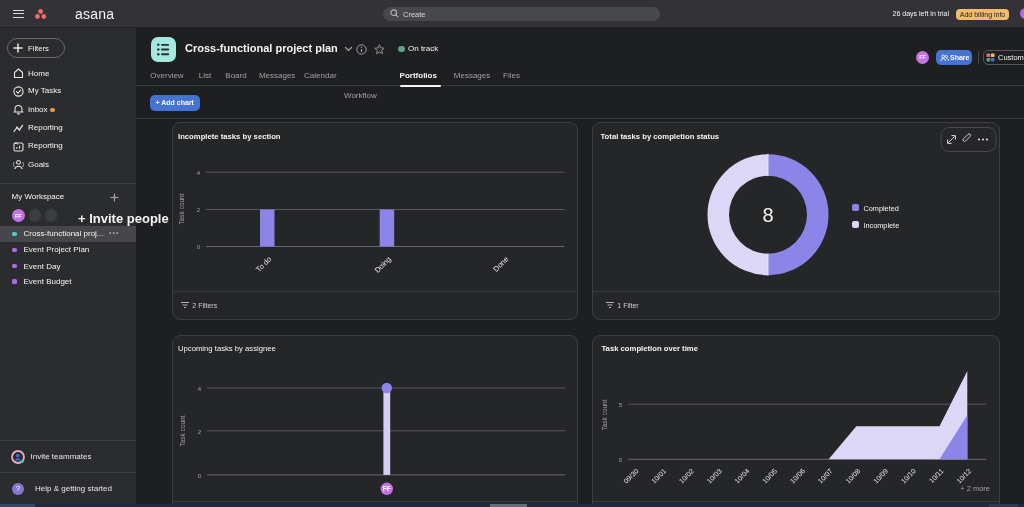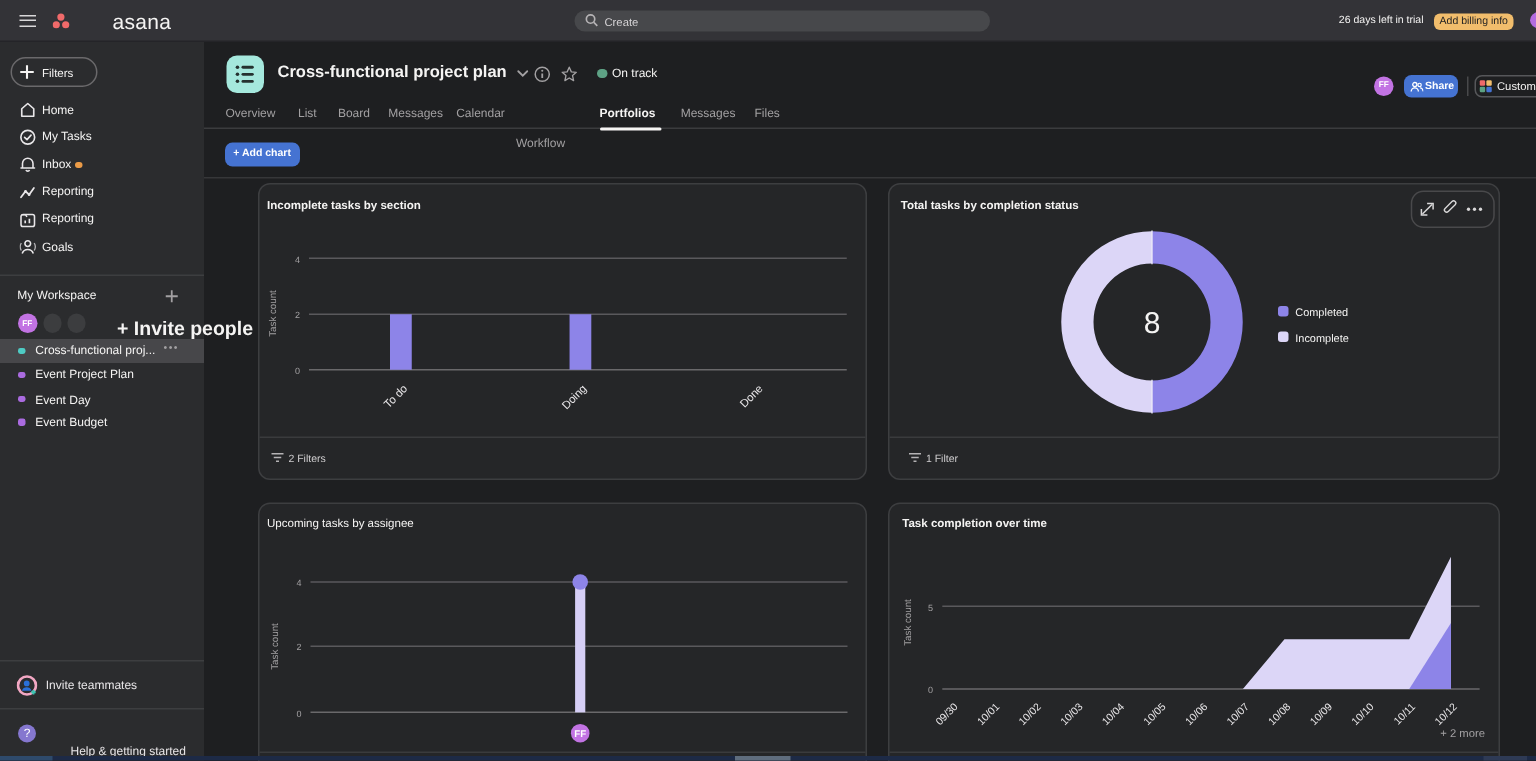--- a/index.html
+++ b/index.html
@@ -107,21 +107,21 @@
     <circle cx="7" cy="7" r="6" fill="none" stroke="#f2a7c3" stroke-width="1.8"></circle>
     <circle cx="6.8" cy="5.6" r="1.9" fill="#2a6fd8"></circle>
     <path d="M3.6 10.5 A3.4 3.4 0 0 1 10 10.5 Z" fill="#2a6fd8"></path>
     <line x1="11.3" y1="10" x2="11.3" y2="13" stroke="#39c5b2" stroke-width="1.3"></line>
     <line x1="9.8" y1="11.5" x2="12.8" y2="11.5" stroke="#39c5b2" stroke-width="1.3"></line>
   </svg>
   <div class="abs txt" style="left:30.5px;top:452.3px;font-size:8px;color:#e8e6e8;">Invite teammates</div>
   <div class="abs" style="left:0;top:472px;width:136px;height:1px;background:#3d3e40;"></div>
   <div class="abs" style="left:12px;top:482.5px;width:12px;height:12px;border-radius:50%;background:#8577cf;
        font-size:8px;color:#fff;text-align:center;line-height:12px;">?</div>
-  <div class="abs txt" style="left:47px;top:484.3px;font-size:8px;color:#e8e6e8;margin-top:12px;">Help &amp; getting started</div>
+  <div class="abs txt" style="left:35px;top:484.3px;font-size:8px;color:#e8e6e8;">Help &amp; getting started</div>
 
   <div class="abs" style="left:151px;top:37px;width:25px;height:25px;border-radius:7px;background:#a5e8dd;"></div>
   <svg class="abs" style="left:151px;top:37px;" width="25" height="25" viewBox="0 0 25 25">
     <circle cx="7.3" cy="7.8" r="1.2" fill="#25312f"></circle>
       <rect x="10" y="6.9" width="8.2" height="1.9" rx="0.95" fill="#25312f"></rect>
     <circle cx="7.3" cy="12.5" r="1.2" fill="#25312f"></circle>
       <rect x="10" y="11.6" width="8.2" height="1.9" rx="0.95" fill="#25312f"></rect>
     <circle cx="7.3" cy="17.2" r="1.2" fill="#25312f"></circle>
       <rect x="10" y="16.3" width="8.2" height="1.9" rx="0.95" fill="#25312f"></rect>
   </svg>

